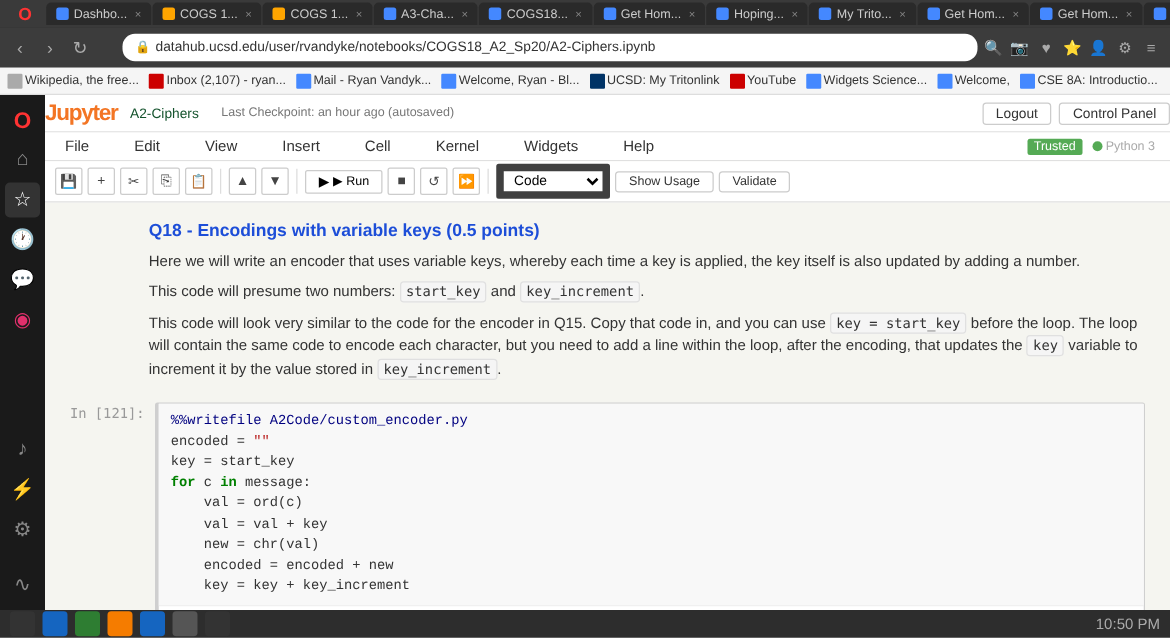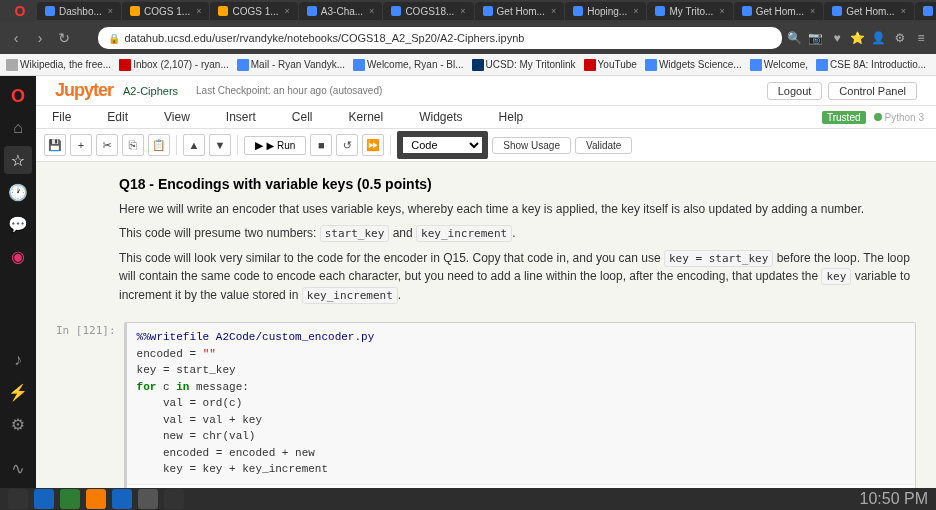--- a/index.html
+++ b/index.html
@@ -32,21 +32,21 @@
     
     .sidebar { width: 36px; background: #1a1a1a; display: flex; flex-direction: column; align-items: center; padding: 6px 0; gap: 4px; }
     .sidebar-icon { width: 28px; height: 28px; display: flex; align-items: center; justify-content: center; color: #888; font-size: 16px; cursor: pointer; border-radius: 4px; }
     .sidebar-icon.active { background: #333; color: #fff; }
     .sidebar-icon.opera { color: #ff3333; font-weight: bold; font-size: 18px; }
 
     
     .content-area { flex: 1; background: #f5f5f0; overflow-y: auto; }
 
     
-    .jupyter-header { background: #fff; border-bottom: 1px solid #e0e0e0; padding: 4px 19px; display: flex; align-items: center; gap: 10px; }
+    .jupyter-header { background: #fff; border-bottom: 1px solid #e0e0e0; padding: 4px 0; display: flex; align-items: center; gap: 10px; }
     .jupyter-logo { font-size: 18px; color: #f37524; font-weight: bold; letter-spacing: -1px; }
     .notebook-title { font-size: 11px; font-weight: normal; color: #14532d; }
     .checkpoint-info { font-size: 10px; color: #777; margin-left: 8px; }
     .jupyter-right { margin-left: auto; display: flex; gap: 6px; align-items: center; }
     .jupyter-btn { padding: 2px 10px; font-size: 11px; background: #fff; border: 1px solid #ccc; border-radius: 3px; cursor: pointer; color: #333; }
 
     
     .notebook-menu { background: #fff; border-bottom: 1px solid #e0e0e0; padding: 2px 12px; display: flex; gap: 28px; }
     .menu-item { font-size: 12px; color: #333; cursor: pointer; padding: 2px 4px; }
 
@@ -60,40 +60,40 @@
     
     .notebook-content { padding: 10px 20px; }
 
     
     .cell { margin-bottom: 8px; display: flex; gap: 8px; }
     .cell-label { font-size: 11px; color: #999; white-space: nowrap; padding-top: 2px; min-width: 55px; text-align: right; font-family: monospace; }
     .cell-body { flex: 1; }
 
     
     .markdown-cell { padding: 4px 0; }
-    .question-title { font-size: 14px; font-weight: bold; color: #000000; margin-bottom: 8px; }
+    .question-title { font-size: 14px; font-weight: bold; color: #1d4ed8; margin-bottom: 8px; }
     .desc-text { font-size: 12px; color: #333; line-height: 1.5; margin-bottom: 6px; }
     .inline-code { background: #f5f5f5; border: 1px solid #e0e0e0; padding: 1px 4px; border-radius: 3px; font-family: monospace; font-size: 11px; color: #333; }
 
     
     .code-cell { background: #fff; border: 1px solid #cfcfcf; border-left: 3px solid #cfcfcf; border-radius: 2px; }
     .code-cell.executed { border-left-color: #cfcfcf; }
     .code-content { padding: 6px 10px; font-family: 'Courier New', monospace; font-size: 11px; line-height: 1.5; color: #333; background: #f8f8f8; }
     .output-area { padding: 4px 10px; font-size: 11px; border-top: 1px solid #f0f0f0; }
     .output-text { font-family: 'Courier New', monospace; font-size: 11px; color: #333; }
 
     
     .kw { color: #008000; font-weight: bold; }
     .str { color: #ba2121; }
     .magic { color: #000080; }
 
     
     .status-bar { height: 22px; background: #2d2d2d; display: flex; align-items: center; padding: 0 8px; gap: 12px; }
     .status-left { flex: 1; font-size: 10px; color: #aaa; display: flex; gap: 8px; }
-    .status-right { font-size: 16px; color: #aaa; display: flex; gap: 8px; }
+    .status-right { font-size: 12px; color: #aaa; display: flex; gap: 8px; }
     .trusted-badge { background: #5a5; color: #fff; padding: 1px 5px; border-radius: 2px; font-size: 10px; }
     .python-indicator { font-size: 10px; color: #aaa; display: flex; align-items: center; gap: 3px; }
     .kernel-circle { width: 8px; height: 8px; border-radius: 50%; background: #5a5; display: inline-block; }
   </style>
 </head>
 <body>
 
 <div class="browser-frame">
 
   <div class="title-bar">

